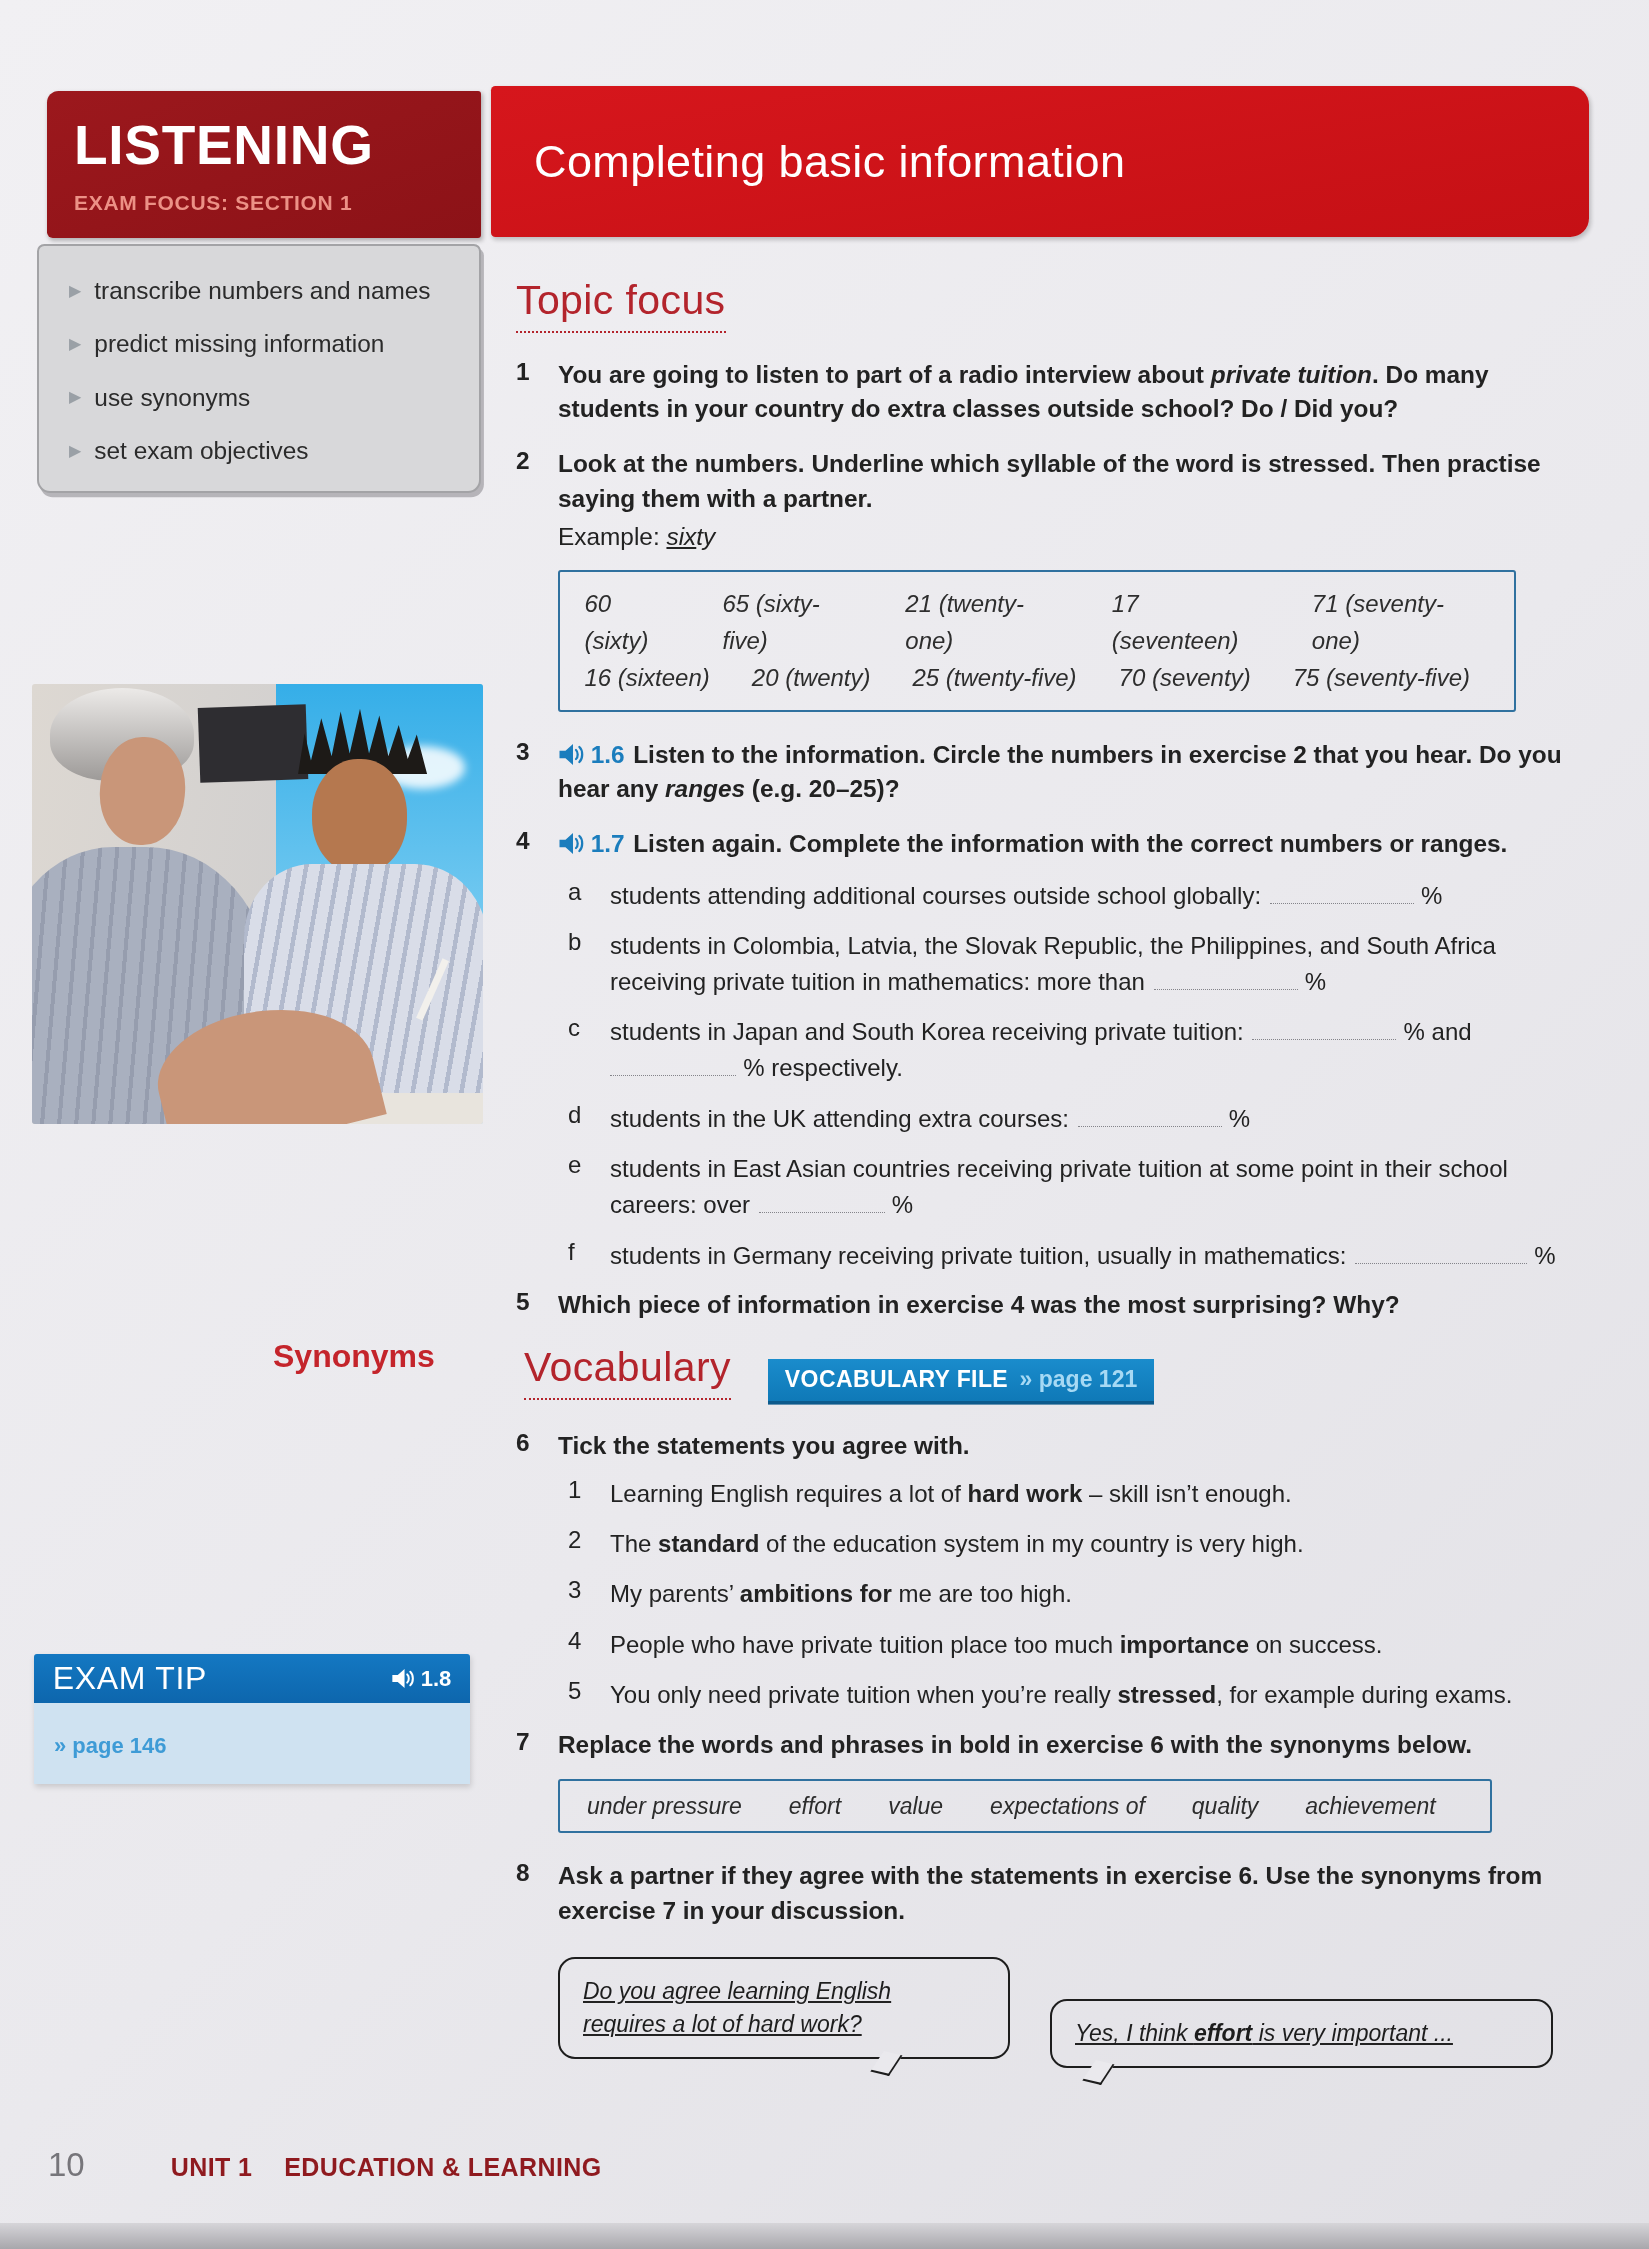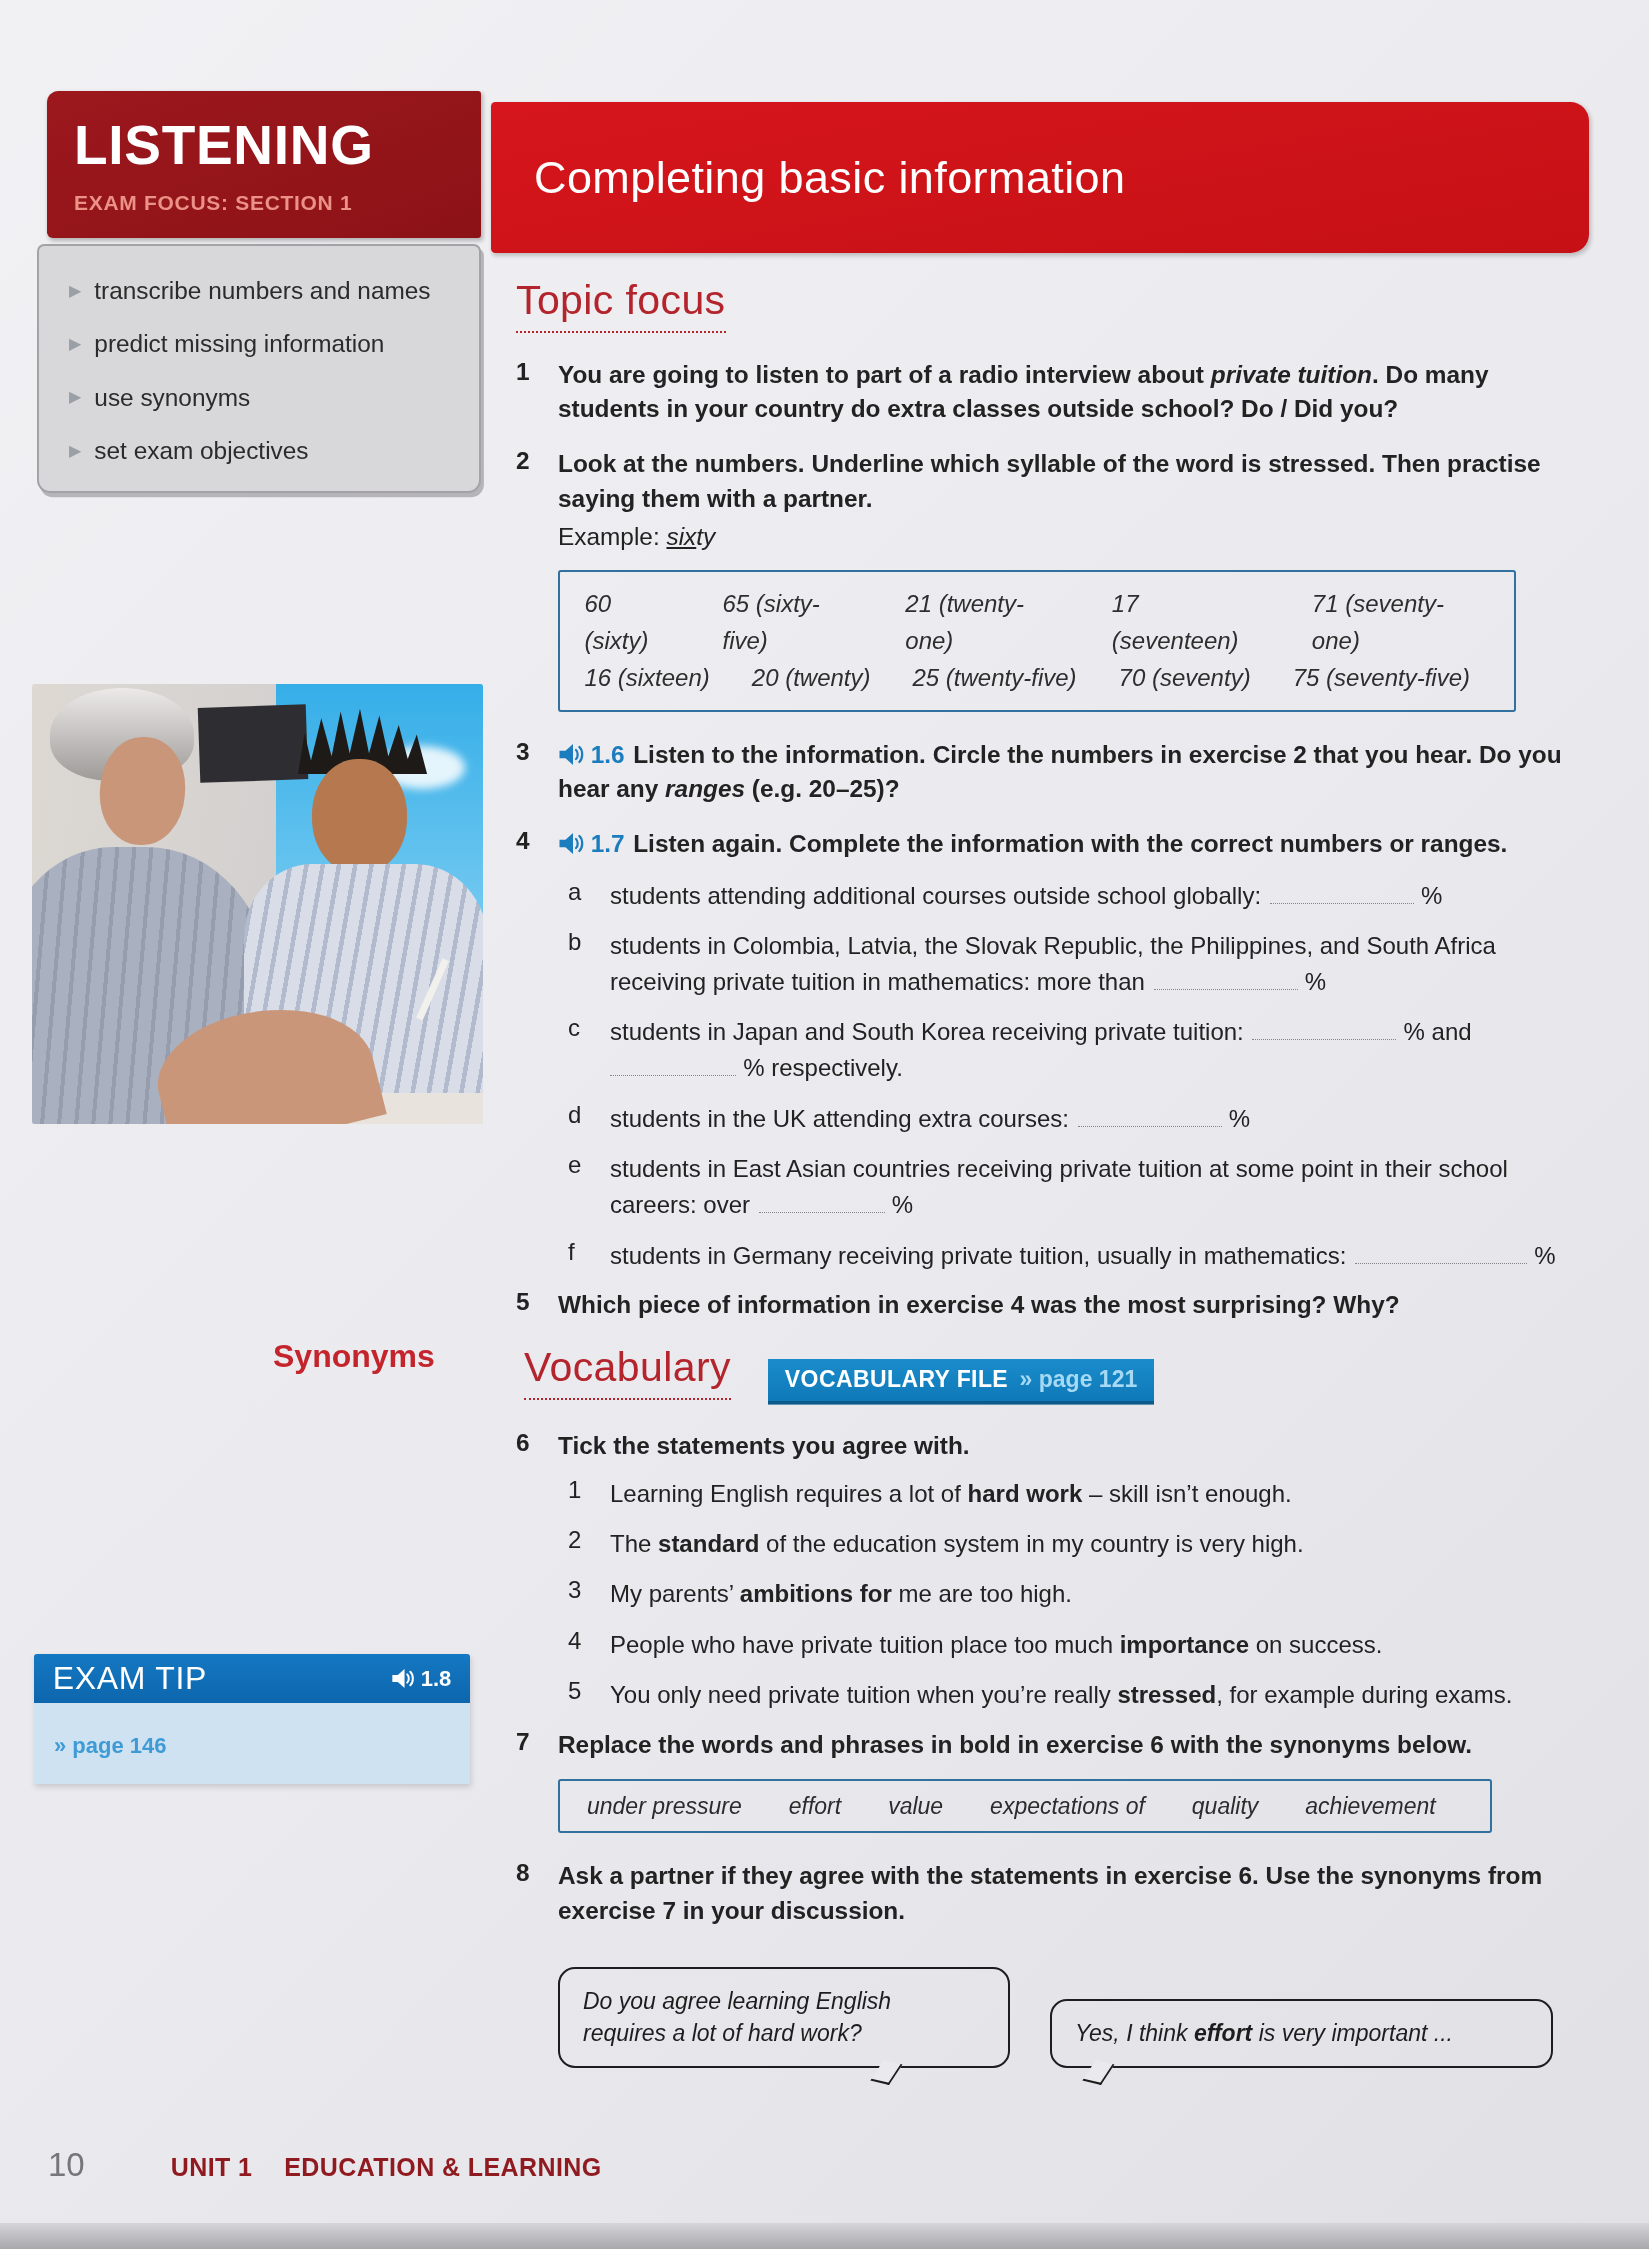--- a/index.html
+++ b/index.html
@@ -8,21 +8,21 @@
         font-family:"Liberation Sans", sans-serif;color:#222;}
   .bottom-strip{position:absolute;left:0;bottom:0;width:100%;height:27px;
         background:linear-gradient(#d6d5d9,#a6a5aa);}
 
   
   .lst-box{position:absolute;left:47px;top:91px;width:434px;height:147px;box-sizing:border-box;
         background:linear-gradient(160deg,#9c181d,#8c1217);border-radius:11.5px 2.9px 2.9px 5.7px;
         padding:22px 0 0 27px;box-shadow:1.4px 2.9px 4.3px rgba(0,0,0,.25);}
   .lst-box h1{margin:0;font-size:55px;font-weight:700;color:#fff;letter-spacing:0.7px;}
   .exam-focus{margin-top:14.4px;color:#ec9186;font-size:21px;font-weight:700;letter-spacing:0.7px;}
-  .banner{position:absolute;left:491px;top:102px;width:1098px;height:151px;box-sizing:border-box;
+  .banner{position:absolute;left:491px;top:86px;width:1098px;height:151px;box-sizing:border-box;
         background:linear-gradient(170deg,#d6161c,#c51015);border-radius:4.3px 18.7px 18.7px 4.3px;
         display:flex;align-items:center;padding-left:43px;box-shadow:1.4px 2.9px 4.3px rgba(0,0,0,.2);}
   .banner span{color:#fff;font-size:45px;font-weight:400;letter-spacing:0.4px;}
 
   
   .obj{position:absolute;left:37px;top:244px;width:444px;box-sizing:border-box;
        background:#d8d8da;border:2.2px solid #a3a3a6;border-radius:7.2px 7.2px 13px 13px;
        padding:29px 20px 20px 30px;box-shadow:2.9px 4.3px 0 rgba(125,124,130,.5);}
   .obj-item{display:flex;gap:13px;font-size:24.4px;line-height:1.3;margin-bottom:21.6px;color:#2b2b2b;}
   .tri{color:#9aa0a6;font-size:16px;margin-top:5.7px;flex:none;}
@@ -75,21 +75,21 @@
   .spknum{color:#1b7dbd;font-weight:700;margin:0 8.6px 0 5.7px;}
   .spk{vertical-align:-2.9px;}
   .vocab-row{display:flex;align-items:flex-end;gap:29px;margin:13px 0 21.6px 0;}
   .badge{display:flex;align-items:center;gap:11.5px;background:linear-gradient(#1a8ccc,#0f79b7);
         padding:7.2px 17px;box-shadow:0 3.6px 0 #0c5a8c;margin-bottom:7.2px;}
   .badge .bt{color:#fff;font-weight:700;font-size:23px;letter-spacing:0.4px;}
   .badge .bp{color:#a6d9f4;font-weight:700;font-size:23px;}
   .stmt .b span{font-size:24px;}
   .bold{font-weight:700;}
   .synbox{width:934px;padding:11.5px 27px;display:flex;gap:47px;font-style:italic;font-size:23px;color:#2c2c2c;}
-  .bubbles{display:flex;gap:40px;margin:29px 0 0 42px;align-items:flex-end;}
+  .bubbles{display:flex;gap:40px;margin:29px 0 0 42px;align-items:flex-start;text-decoration:underline;}
   .bub{position:relative;border:2.2px solid #1d1d1d;border-radius:17px;padding:16px 23px;
        font-style:italic;font-size:23px;line-height:1.42;color:#1d1d1d;}
   .bub .tail{position:absolute;bottom:-17px;width:18.7px;height:18.7px;background:#eae9ed;
        border-right:2.2px solid #1d1d1d;border-bottom:2.2px solid #1d1d1d;transform:skewX(-24deg) rotate(12deg);}
   .bub1{width:402px;}
   .bub1 .tail{left:316px;}
   .bub2{width:453px;margin-top:42px;}
   .bub2 .tail{left:36px;}
 
   

